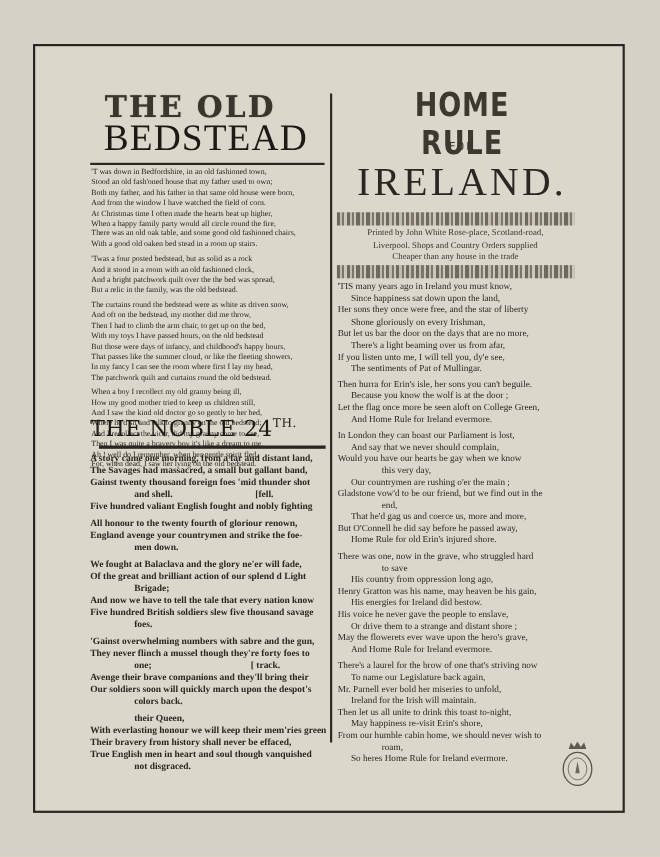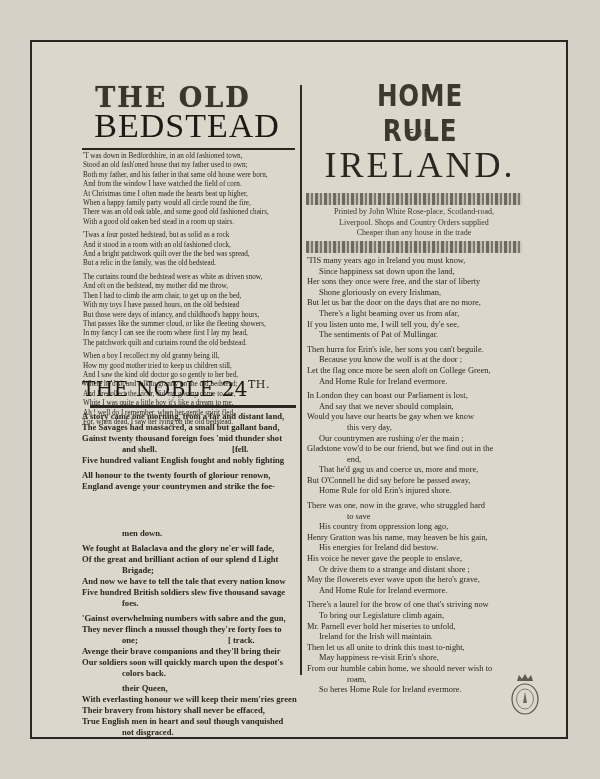--- a/index.html
+++ b/index.html
@@ -123,40 +123,40 @@
       <div class="line">That passes like the summer cloud, or like the fleeting showers,</div>
       <div class="line">In my fancy I can see the room where first I lay my head,</div>
       <div class="line">The patchwork quilt and curtains round the old bedstead.</div>
     </div>
     <div class="stanza">
       <div class="line">When a boy I recollect my old granny being ill,</div>
       <div class="line">How my good mother tried to keep us children still,</div>
       <div class="line">And I saw the kind old doctor go so gently to her bed,</div>
       <div class="line">Where he'd sit and talk to granny on the old bedstead;</div>
       <div class="line">And I recollect the vicar, did my granny come to see,</div>
-      <div class="line">White I was quite a little boy it's like a dream to me,</div>
+      <div class="line">Then I was quite a bravery boy it's like a dream to me,</div>
       <div class="line">Ah ! well do I remember, when her gentle spirit fled,</div>
       <div class="line">For, when dead, I saw her lying on the old bedstead.</div>
     </div>
   </div>
 
 <div class="title-noble"><span>THE NOBLE 24</span><sup>TH.</sup></div>
 <div class="rule-noble"></div>
 <div class="poem noble-poem" id="noble-poem">
     <div class="stanza">
       <div class="line " style="white-space: pre;">A story came one morning, from a far and distant land,</div>
       <div class="line " style="white-space: pre;">The Savages had massacred, a small but gallant band,</div>
       <div class="line " style="white-space: pre;">Gainst twenty thousand foreign foes 'mid thunder shot</div>
       <div class="line ind2" style="white-space: pre;">and shell.                                   [fell.</div>
       <div class="line " style="white-space: pre;">Five hundred valiant English fought and nobly fighting</div>
     </div>
     <div class="stanza">
       <div class="line " style="white-space: pre;">All honour to the twenty fourth of gloriour renown,</div>
       <div class="line " style="white-space: pre;">England avenge your countrymen and strike the foe-</div>
-      <div class="line ind2" style="white-space: pre; margin-top: 36px;">men down.</div>
+      <div class="line ind2" style="white-space: pre;">men down.</div>
     </div>
     <div class="stanza">
       <div class="line " style="white-space: pre;">We fought at Balaclava and the glory ne'er will fade,</div>
       <div class="line " style="white-space: pre;">Of the great and brilliant action of our splend d Light</div>
       <div class="line ind2" style="white-space: pre;">Brigade;</div>
       <div class="line " style="white-space: pre;">And now we have to tell the tale that every nation know</div>
       <div class="line " style="white-space: pre;">Five hundred British soldiers slew five thousand savage</div>
       <div class="line ind2" style="white-space: pre;">foes.</div>
     </div>
     <div class="stanza">
@@ -221,21 +221,21 @@
       <div class="line ind">His country from oppression long ago,</div>
       <div class="line ">Henry Gratton was his name, may heaven be his gain,</div>
       <div class="line ind">His energies for Ireland did bestow.</div>
       <div class="line ">His voice he never gave the people to enslave,</div>
       <div class="line ind">Or drive them to a strange and distant shore ;</div>
       <div class="line ">May the flowerets ever wave upon the hero's grave,</div>
       <div class="line ind">And Home Rule for Ireland evermore.</div>
     </div>
     <div class="stanza">
       <div class="line ">There's a laurel for the brow of one that's striving now</div>
-      <div class="line ind">To bring our Legislature climb again,</div>
+      <div class="line ind">To name our Legislature back again,</div>
       <div class="line ">Mr. Parnell ever bold her miseries to unfold,</div>
       <div class="line ind">Ireland for the Irish will maintain.</div>
       <div class="line ">Then let us all unite to drink this toast to-night,</div>
       <div class="line ind">May happiness re-visit Erin's shore,</div>
       <div class="line ">From our humble cabin home, we should never wish to</div>
       <div class="line ind2">roam,</div>
       <div class="line ind">So heres Home Rule for Ireland evermore.</div>
     </div>
   </div>
 

